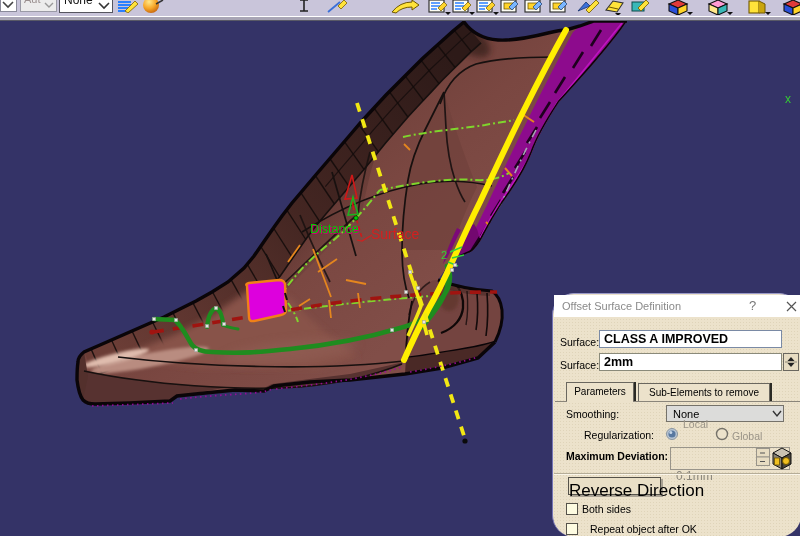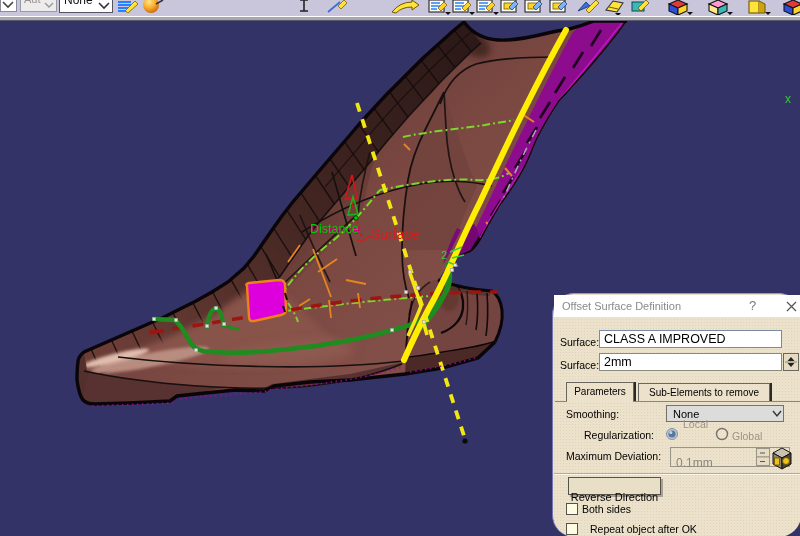--- a/index.html
+++ b/index.html
@@ -13,21 +13,21 @@
   .combo{position:absolute;top:0;box-sizing:border-box;border:1px solid #8a8a9a;background:#fff;
          font-size:11px;color:#111;}
   #dlg{position:absolute;left:552px;top:293px;width:248px;height:243px;
        border-left:1px solid #7575b5;border-top:1px solid #9a9ac8;background:#ece2cb;
        background-image:radial-gradient(rgba(198,182,148,0.33) 0.8px, transparent 0.8px);
        background-size:3px 3px;font-size:11px;border-radius:22px;}
   #dlgtitle{position:absolute;left:1px;top:1px;width:247px;height:22px;background:#ffffff;}
   #dlgtitle span{position:absolute;left:8px;top:5px;color:#8a8a8a;font-size:11px;}
   .lbl{position:absolute;color:#000;font-size:10.5px;white-space:nowrap;}
   .fld{position:absolute;box-sizing:border-box;background:#fff;border:1px solid #7a8aa5;
-       font-size:12.5px;color:#000;padding:1px 0 0 4px;white-space:nowrap;}
+       font-size:12.5px;color:#000;padding:1px 0 0 4px;white-space:nowrap;font-weight:bold;}
   .tab{position:absolute;box-sizing:border-box;border:1px solid #6a675f;border-bottom:none;
        background:#ece2cb;text-align:center;font-size:10px;padding-top:3px;white-space:nowrap;}
 </style>
 </head>
 <body>
 <svg id="scene" width="800" height="536" viewBox="0 0 800 536">
 <defs>
 <linearGradient id="bandgrad" x1="440" y1="40" x2="120" y2="350" gradientUnits="userSpaceOnUse">
 <stop offset="0" stop-color="#2d1a18"></stop>
         <stop offset="0.5" stop-color="#442622"></stop>
@@ -353,34 +353,34 @@
     </svg>
 <div class="lbl" style="left:31px;top:135px;">Regularization:</div>
 <svg style="position:absolute;left:112px;top:133px" width="130" height="15">
 <circle cx="7" cy="7" r="5.5" fill="#b9c6d4" stroke="#8a95a0" stroke-width="1"></circle>
 <circle cx="7" cy="7" r="3.6" fill="#5878a0"></circle>
 <circle cx="5.8" cy="5.6" r="1.5" fill="#c6d6e6"></circle>
 <circle cx="57" cy="7" r="5.5" fill="#ece2cb" stroke="#75726a" stroke-width="1.4"></circle>
     </svg>
 <div class="lbl" style="left:130px;top:124px;color:#9a9488;">Local</div>
 <div class="lbl" style="left:179px;top:136px;color:#9a9488;">Global</div>
-<div class="lbl" style="left:13px;top:156px;">Maximum Deviation:</div>
-<div style="position:absolute;left:117px;top:153px;width:120px;height:20px;box-sizing:border-box;border:1px solid #98948a;background:transparent;font-size:12px;color:#8a867c;padding:8px 0 0 5px;">0.1mm</div>
+<div class="lbl" style="left:13px;top:156px;font-weight:bold;">Maximum Deviation:</div>
+<div style="position:absolute;left:117px;top:153px;width:120px;height:20px;box-sizing:border-box;border:1px solid #98948a;background:transparent;font-size:12px;color:#8a867c;padding:21px 0 0 5px;">0.1mm</div>
 <svg style="position:absolute;left:203px;top:154px" width="14" height="18">
 <rect x="0.5" y="0.5" width="13" height="8.5" fill="#e7dcc2" stroke="#98948a" stroke-width="1"></rect>
 <rect x="0.5" y="9" width="13" height="8.5" fill="#e7dcc2" stroke="#98948a" stroke-width="1"></rect>
 <path d="M4,5 h5 M4,13.5 h5" stroke="#555" stroke-width="1.2"></path>
     </svg>
 <svg style="position:absolute;left:218px;top:151px" width="22" height="25">
 <path d="M2,8 L11,3 L20,8 L11,13 Z" fill="#c9c2b2" stroke="#111" stroke-width="1"></path>
 <path d="M2,8 L11,13 L11,24 L2,19 Z" fill="#8a8474" stroke="#111" stroke-width="1"></path>
 <path d="M20,8 L11,13 L11,24 L20,19 Z" fill="#4a463c" stroke="#111" stroke-width="1"></path>
 <circle cx="15" cy="16" r="3.5" fill="#f0c020" stroke="#6a5200"></circle>
 <rect x="3.5" y="13" width="5" height="7" fill="#f0c020" stroke="#6a5200" stroke-width="0.8"></rect>
     </svg>
 <div style="position:absolute;left:1px;top:179px;width:247px;height:1px;background:#b5ad98;"></div>
 <div style="position:absolute;left:1px;top:180px;width:247px;height:1px;background:#fbf6ea;"></div>
-<div style="position:absolute;left:15px;top:183px;width:93px;height:18px;box-sizing:border-box;border:1px solid #55524a;background:#e9dfc6;box-shadow:2px 2px 0 #a9a294;font-size:11px;text-align:center;padding-top:13px;white-space:nowrap;">Reverse Direction</div>
+<div style="position:absolute;left:15px;top:183px;width:93px;height:18px;box-sizing:border-box;border:1px solid #55524a;background:#e9dfc6;box-shadow:2px 2px 0 #a9a294;font-size:17px;text-align:center;padding-top:3px;white-space:nowrap;">Reverse Direction</div>
 <div style="position:absolute;left:13px;top:209px;width:12px;height:12px;box-sizing:border-box;border:1.5px solid #55524a;background:#fdfbe1;"></div>
 <div class="lbl" style="left:29px;top:209px;">Both sides</div>
 <div style="position:absolute;left:13px;top:229px;width:12px;height:12px;box-sizing:border-box;border:1.5px solid #55524a;background:#fdfbe1;"></div>
 <div class="lbl" style="left:29px;top:229px;margin-left:8px;">Repeat object after OK</div>
 </div>
 
 </body></html>

